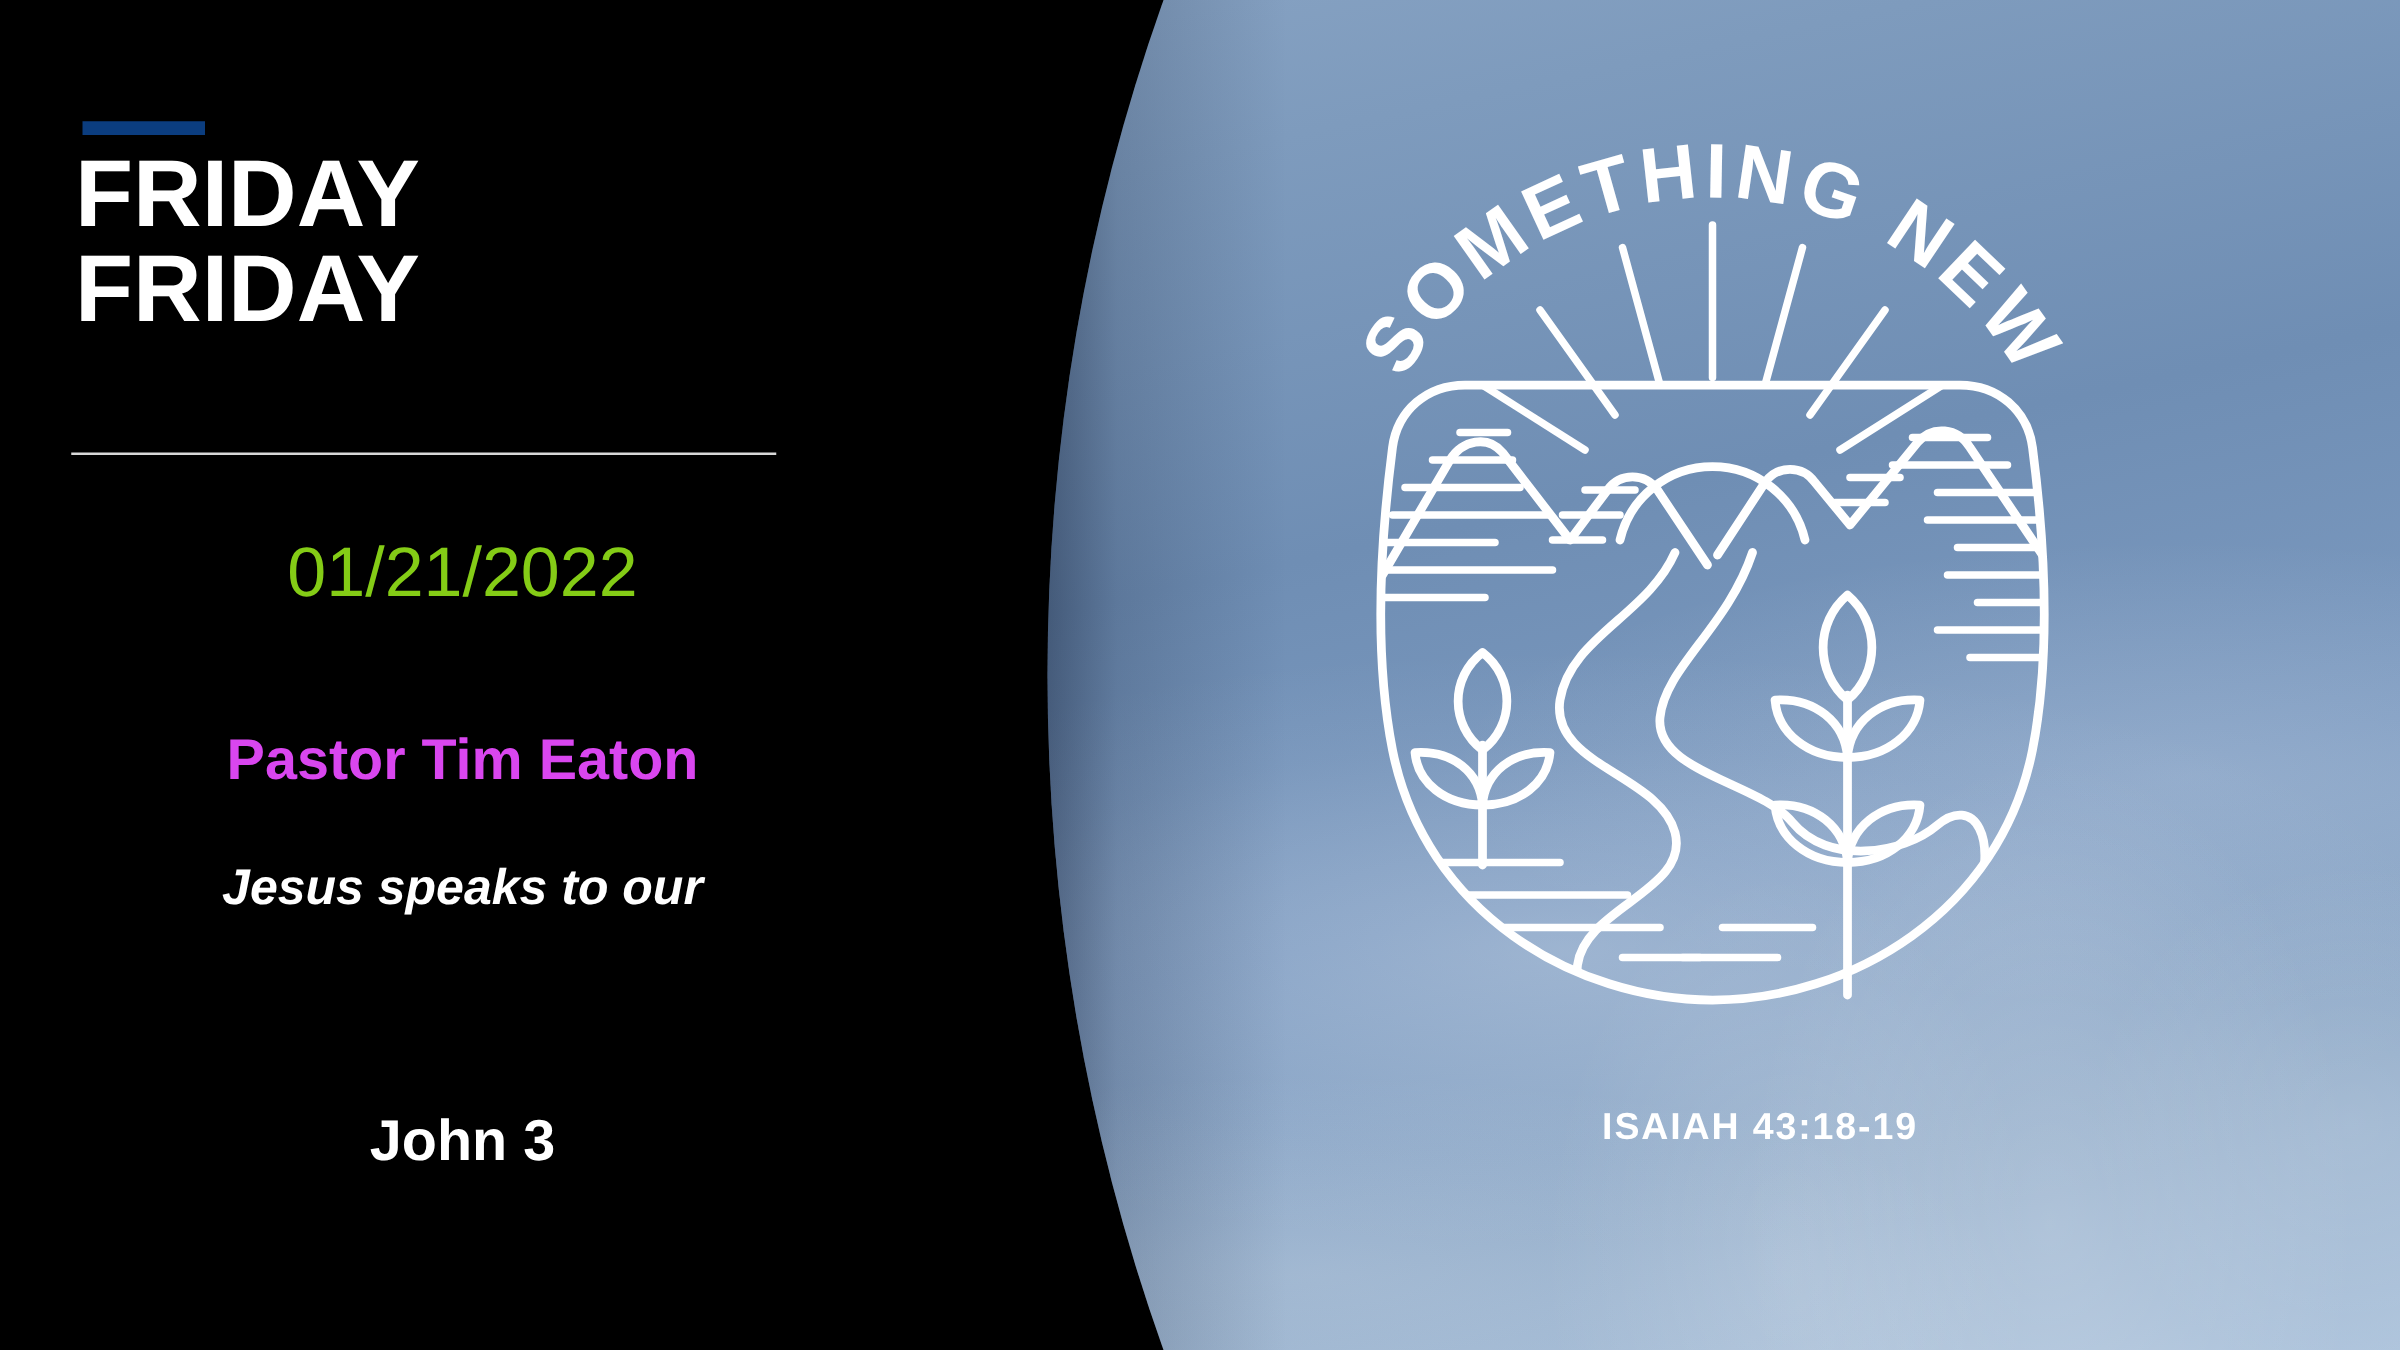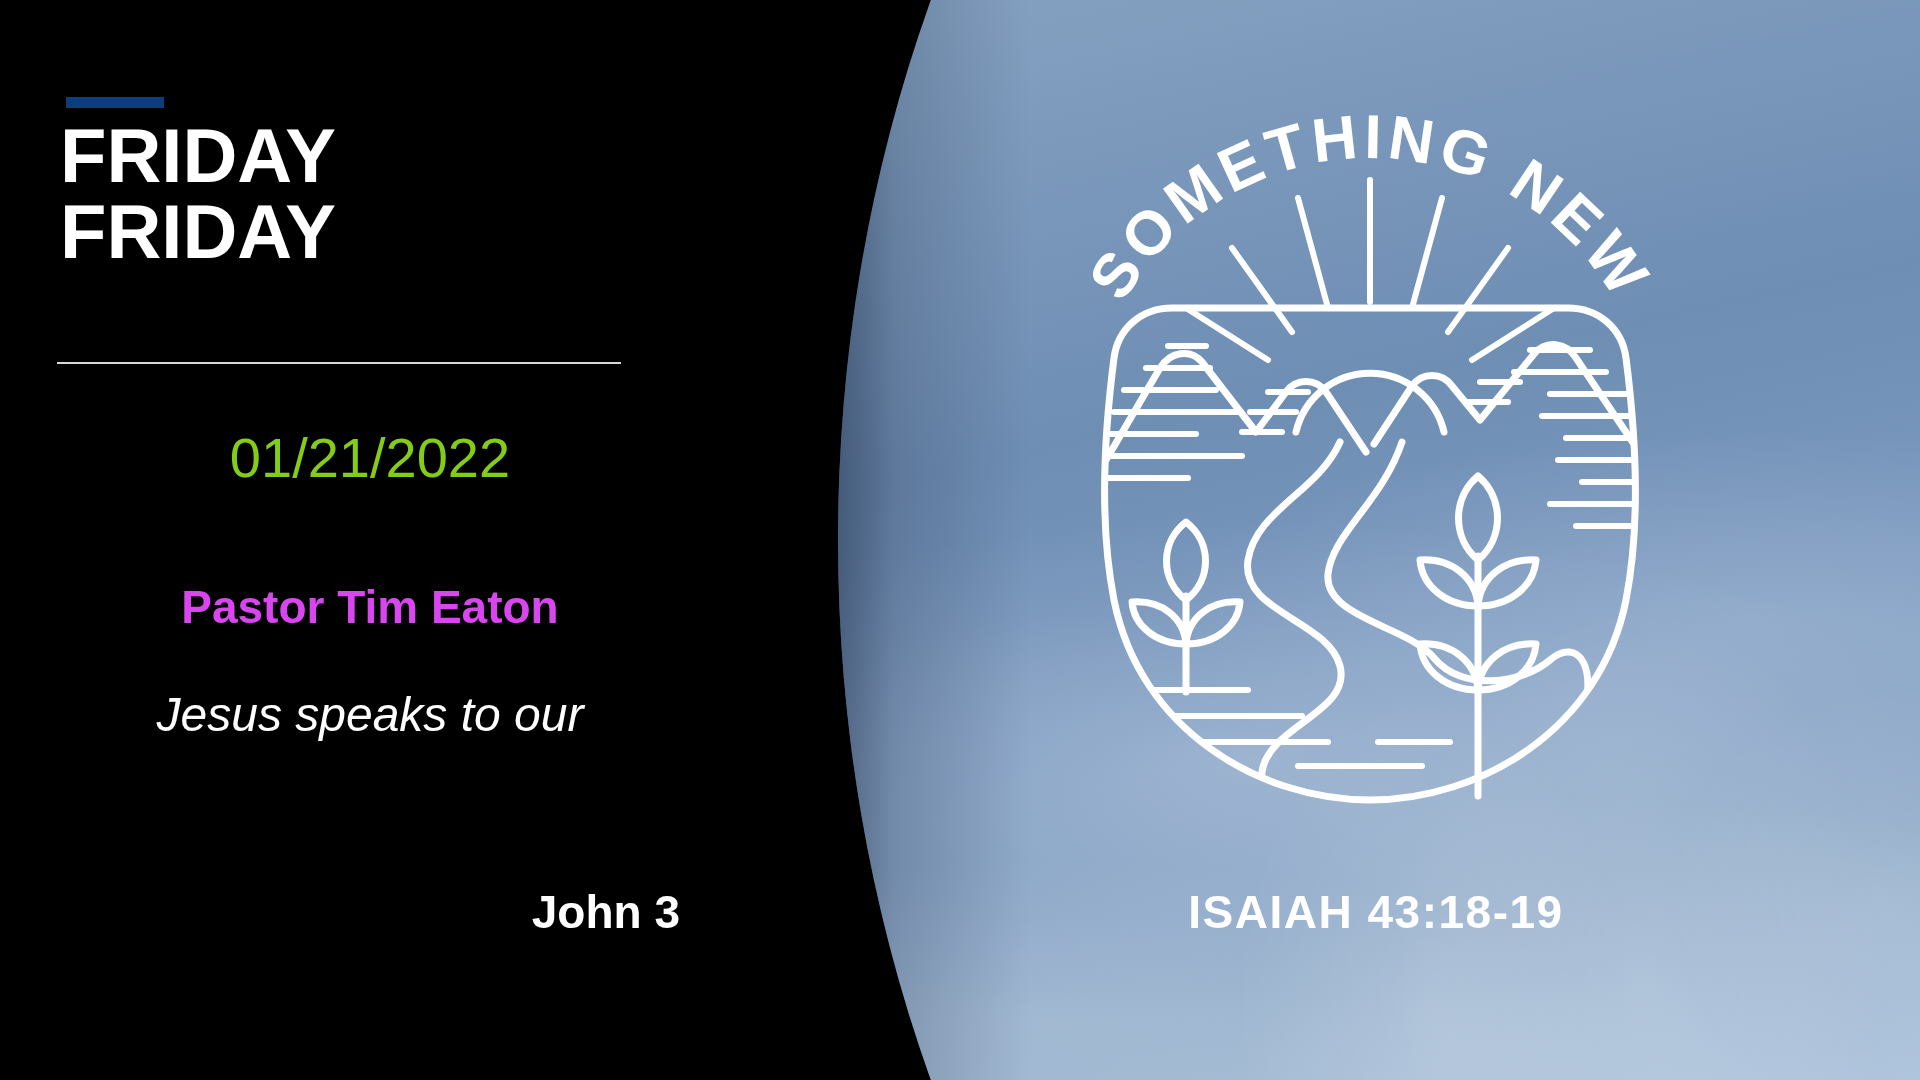--- a/index.html
+++ b/index.html
@@ -64,26 +64,26 @@
     position: absolute;
     left: 1010px;
     top: 40px;
     width: 720px;
     height: 820px;
   }
   #logo-wrap svg { display: block; width: 720px; height: 820px; }
 
   #scripture-ref {
     position: absolute;
-    left: 1016px;
+    left: 1048px;
     top: 885px;
     width: 720px;
     text-align: center;
     color: #ffffff;
-    font-size: 46px;
+    font-size: 30px;
     font-weight: bold;
     letter-spacing: 1.5px;
     font-family: "Liberation Sans", sans-serif;
   }
 
   
   #left-panel {
     position: absolute;
     left: 0;
     top: 0;
@@ -149,33 +149,33 @@
     font-family: "Liberation Sans", sans-serif;
   }
 
   #topic-line {
     position: absolute;
     left: 60px;
     top: 688px;
     width: 620px;
     text-align: center;
     color: #ffffff;
-    font-size: 48px;
+    font-size: 40px;
     font-style: italic;
-    font-weight: normal;
+    font-weight: bold;
     line-height: 1.12;
     font-family: "Liberation Sans", sans-serif;
   }
 
   #passage-line {
     position: absolute;
     left: 60px;
     top: 885px;
     width: 620px;
-    text-align: right;
+    text-align: center;
     color: #ffffff;
     font-size: 46px;
     font-weight: bold;
     font-family: "Liberation Sans", sans-serif;
   }
 </style>
 </head>
 <body>
 
 <div id="slide">

